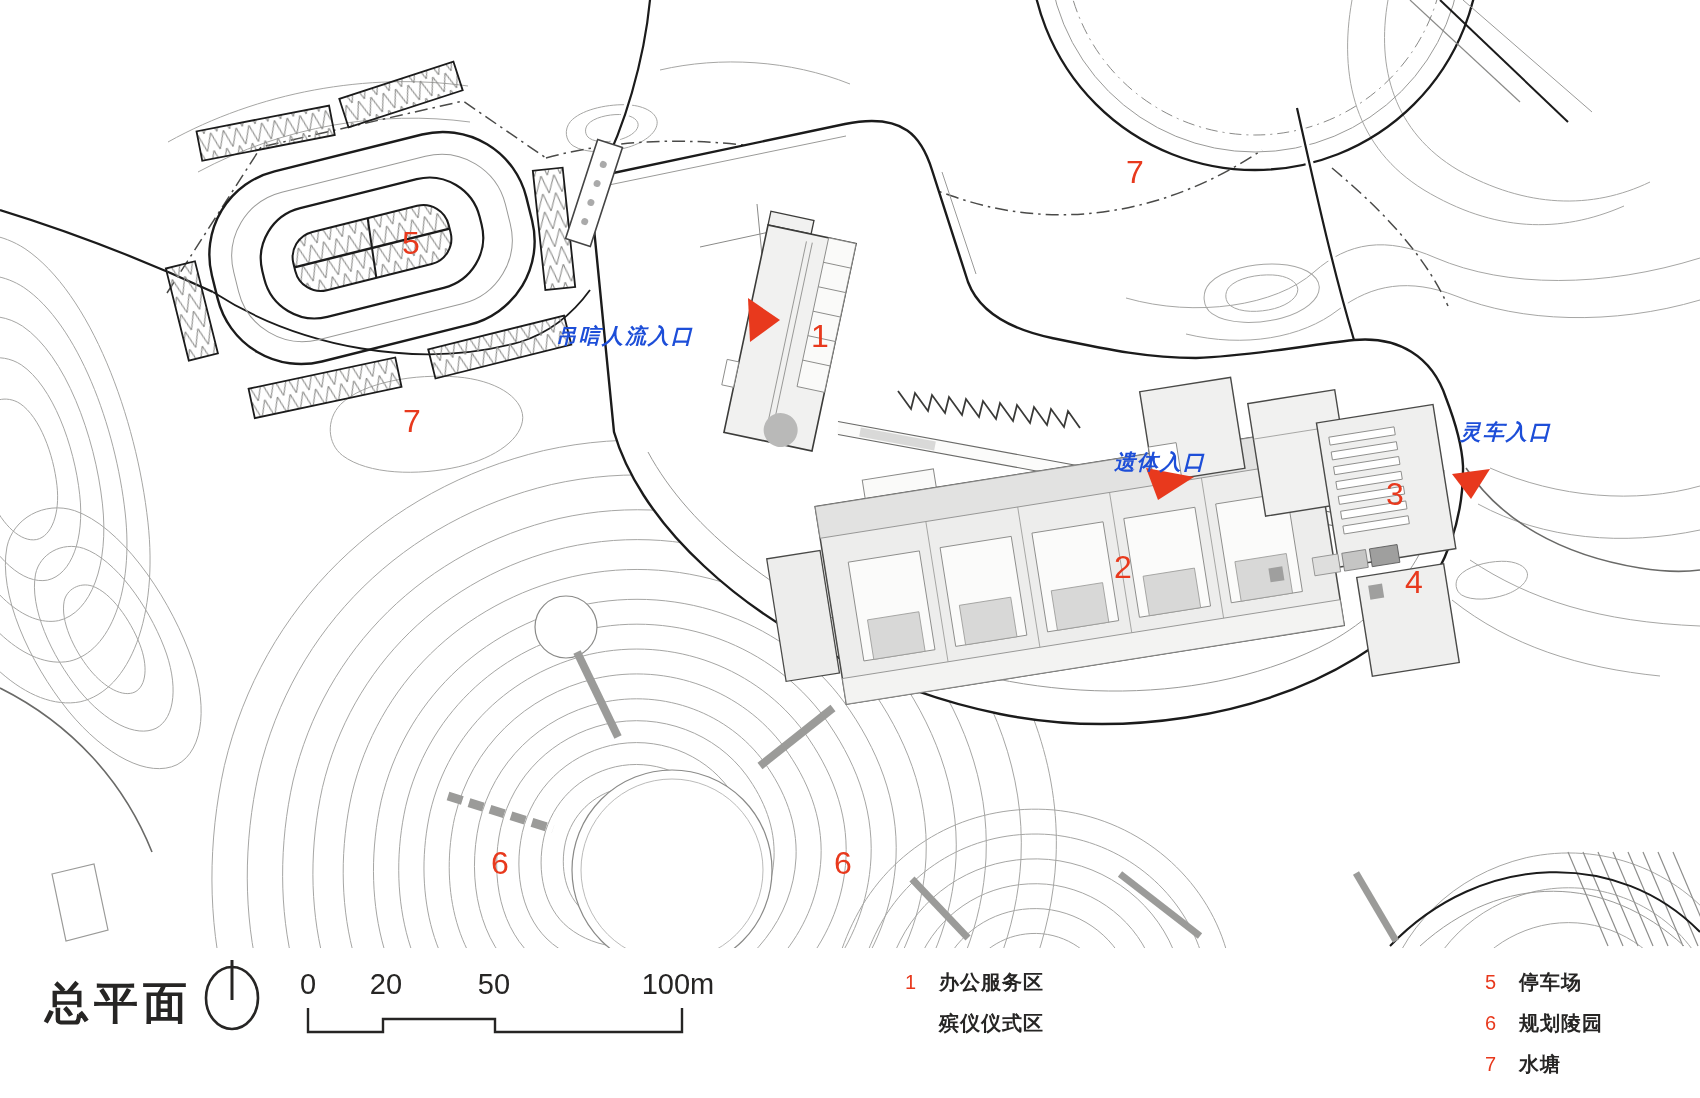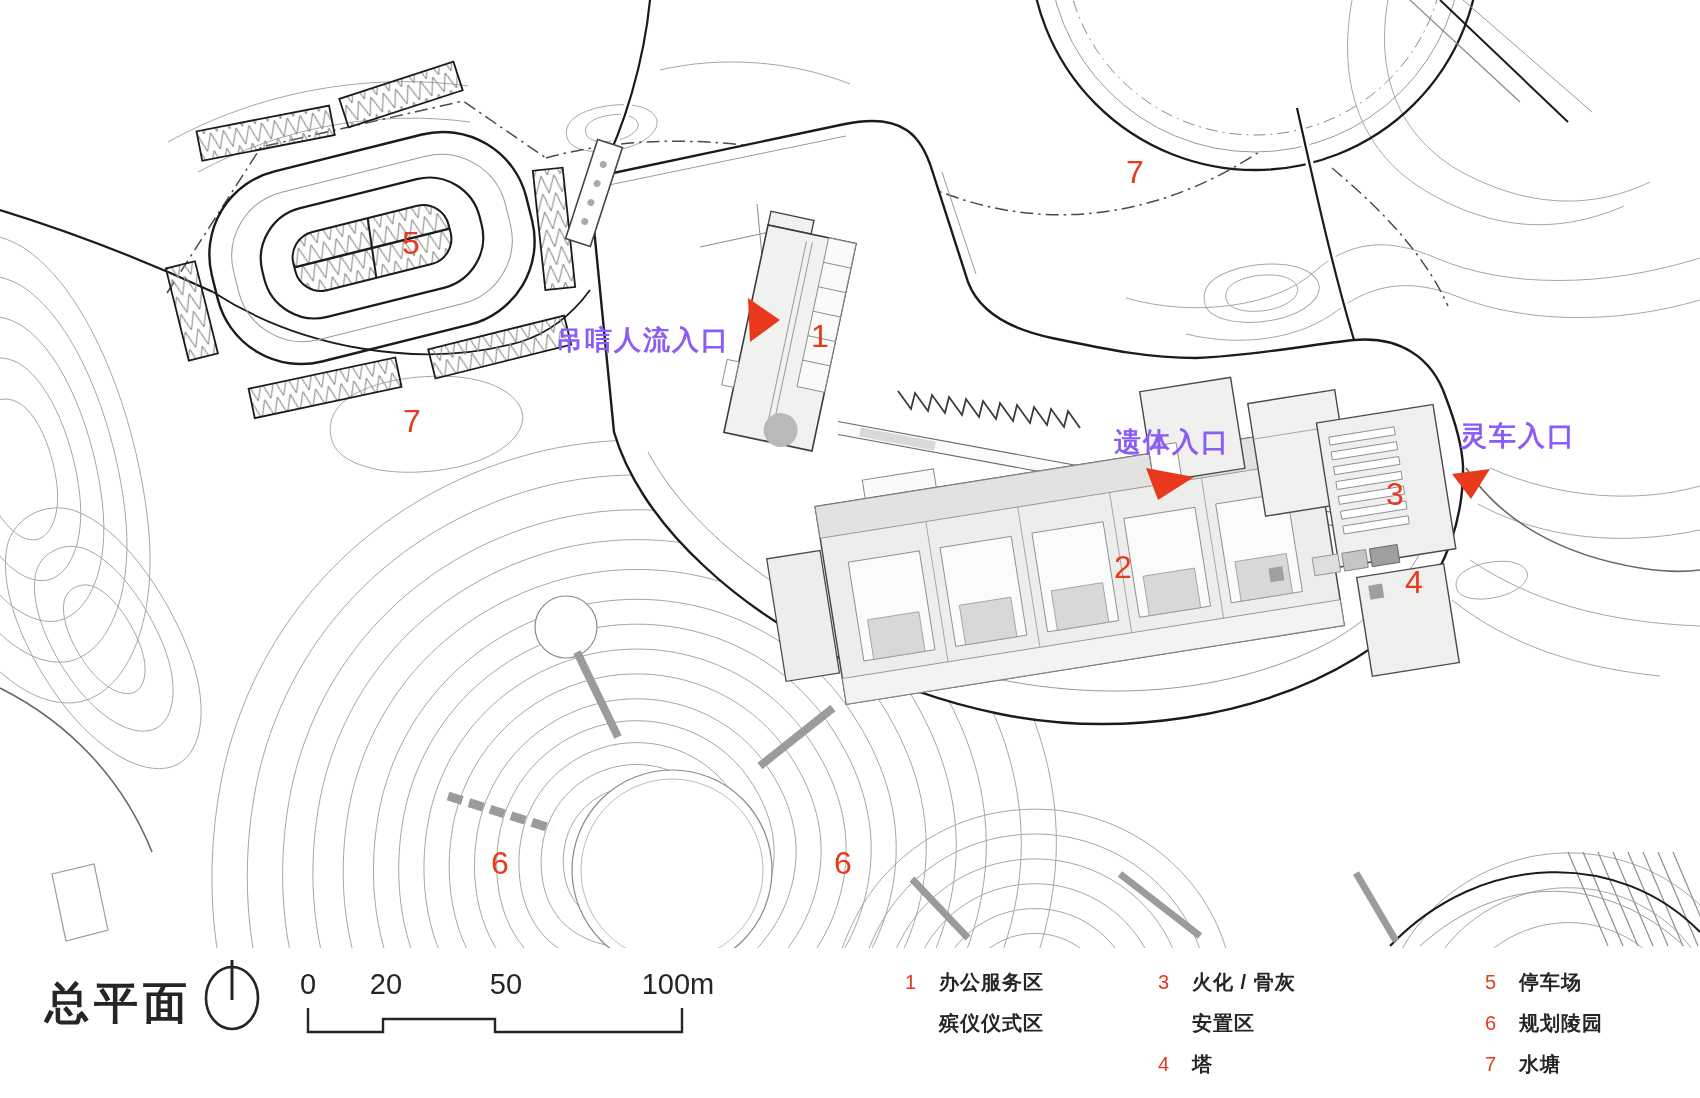--- a/index.html
+++ b/index.html
@@ -1,20 +1,20 @@
 <!DOCTYPE html>
 <html><head>
 <meta charset="utf-8">
 <style>
   html,body{margin:0;padding:0;background:#fff;}
   .canvas{position:relative;width:1700px;height:1098px;background:#ffffff;overflow:hidden;
           font-family:"Liberation Sans","DejaVu Sans",sans-serif;color:#262524;}
   .plan-svg{position:absolute;left:0;top:0;}
   .lbl{position:absolute;white-space:nowrap;}
-  .entrance{font-size:27px;font-weight:700;letter-spacing:2px;color:#8b5cf6;}
+  .entrance{font-size:21px;font-weight:700;letter-spacing:2px;color:#1d4ed8;font-style:italic;}
   .marker{position:absolute;transform:translate(-50%,-50%);font-size:32px;font-weight:400;color:#e8391d;}
   .page-title{left:45px;top:974px;font-size:44px;font-weight:700;letter-spacing:5px;color:#262524;}
   .scale-label{position:absolute;transform:translateX(-50%);top:968px;font-size:29px;font-weight:400;color:#262524;}
   .legend-col{position:absolute;top:962px;}
   .legend-row{height:41px;line-height:41px;font-size:20px;}
   .legend-num{display:inline-block;width:34px;color:#e8391d;font-weight:400;}
   .legend-text{color:#262524;font-weight:700;letter-spacing:1px;}
 </style>
 </head>
 <body>
@@ -281,56 +281,45 @@
   </g>
 
   <g>
     <ellipse cx="232" cy="998" rx="26" ry="31" fill="none" stroke="#262524" stroke-width="2.6"></ellipse>
     <line x1="232" y1="960" x2="232" y2="1000" stroke="#262524" stroke-width="3"></line>
   </g>
   <path d="M 308,1008 L 308,1032 L 383,1032 L 383,1019 L 495,1019 L 495,1032 L 682,1032 L 682,1008" fill="none" stroke="#262524" stroke-width="2.4"></path>
 </svg>
 
 <div class="lbl entrance" style="left:556px;top:322px;">吊唁人流入口</div>
-<div class="lbl entrance" style="left:1114px;top:424px;">遗体入口</div>
+<div class="lbl entrance" style="left:1114px;top:448px;">遗体入口</div>
 <div class="lbl entrance" style="left:1460px;top:418px;">灵车入口</div>
 
 <span class="marker" style="left:411px;top:243px;">5</span>
 <span class="marker" style="left:412px;top:421px;">7</span>
 <span class="marker" style="left:1135px;top:172px;">7</span>
 <span class="marker" style="left:820px;top:336px;">1</span>
 <span class="marker" style="left:1123px;top:567px;">2</span>
 <span class="marker" style="left:1395px;top:494px;">3</span>
 <span class="marker" style="left:1414px;top:582px;">4</span>
 <span class="marker" style="left:500px;top:863px;">6</span>
 <span class="marker" style="left:843px;top:863px;">6</span>
 
 <div class="lbl page-title">总平面</div>
 <span class="scale-label" style="left:308px;">0</span>
 <span class="scale-label" style="left:386px;">20</span>
-<span class="scale-label" style="left:506px;text-align:center;">50</span>
+<span class="scale-label" style="left:494px;text-align:center;">50</span>
 <span class="scale-label" style="left:678px;">100m</span>
 
 <div class="legend-col" style="left:905px;">
   <div class="legend-row">
     <span class="legend-num">1</span><span class="legend-text">办公服务区</span>
   </div>
   <div class="legend-row">
     <span class="legend-num"></span><span class="legend-text">殡仪仪式区</span>
-  </div>
-</div>
-<div class="legend-col" style="left:1158px;">
-  <div class="legend-row">
-    <span class="legend-num">3</span><span class="legend-text">火化 / 骨灰</span>
-  </div>
-  <div class="legend-row">
-    <span class="legend-num"></span><span class="legend-text">安置区</span>
-  </div>
-  <div class="legend-row">
-    <span class="legend-num">4</span><span class="legend-text">塔</span>
   </div>
 </div>
 <div class="legend-col" style="left:1485px;">
   <div class="legend-row">
     <span class="legend-num">5</span><span class="legend-text">停车场</span>
   </div>
   <div class="legend-row">
     <span class="legend-num">6</span><span class="legend-text">规划陵园</span>
   </div>
   <div class="legend-row">

